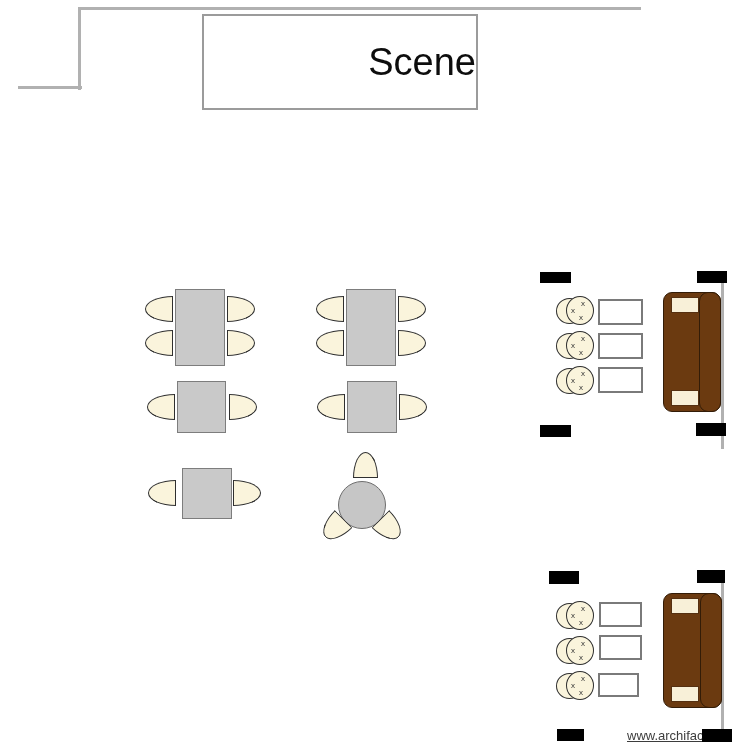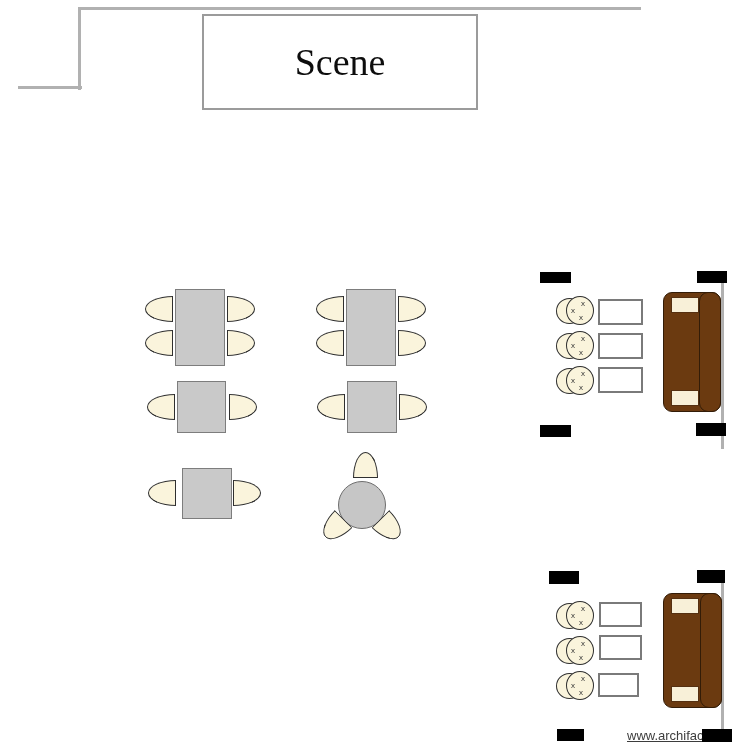--- a/index.html
+++ b/index.html
@@ -5,21 +5,21 @@
   html,body{margin:0;padding:0;background:#ffffff;}
   #plan{
     position:relative;width:750px;height:750px;background:#ffffff;overflow:hidden;
     font-family:"Liberation Sans","DejaVu Sans",sans-serif;
   }
   
   .wall{position:absolute;background:#b1b1b1;}
   
   .zone{
     position:absolute;background:#ffffff;border:2px solid #9b9b9b;box-sizing:border-box;
-    display:flex;align-items:center;justify-content:center;color:#0d0d0d;font-family:Liberation Serif, serif;
+    display:flex;align-items:center;justify-content:flex-end;color:#0d0d0d;
   }
   .zone-scene{left:202px;top:14px;width:276px;height:96px;font-size:38px;}
   .zone-dance{left:98px;top:118px;width:485px;height:117px;font-size:46px;}
   
   .rect-table{position:absolute;background:#c9c9c9;border:1.5px solid #7d7d7d;box-sizing:border-box;}
   .round-table{position:absolute;background:#c6c6c6;border:1.5px solid #6e6e6e;border-radius:50%;box-sizing:border-box;}
   
   .chair{position:absolute;background:#faf4dc;border:1.4px solid #2f2f2f;box-sizing:border-box;}
   .chair-left{border-radius:100% 0 0 100% / 50% 0 0 50%;}
   .chair-right{border-radius:0 100% 100% 0 / 0 50% 50% 0;}

